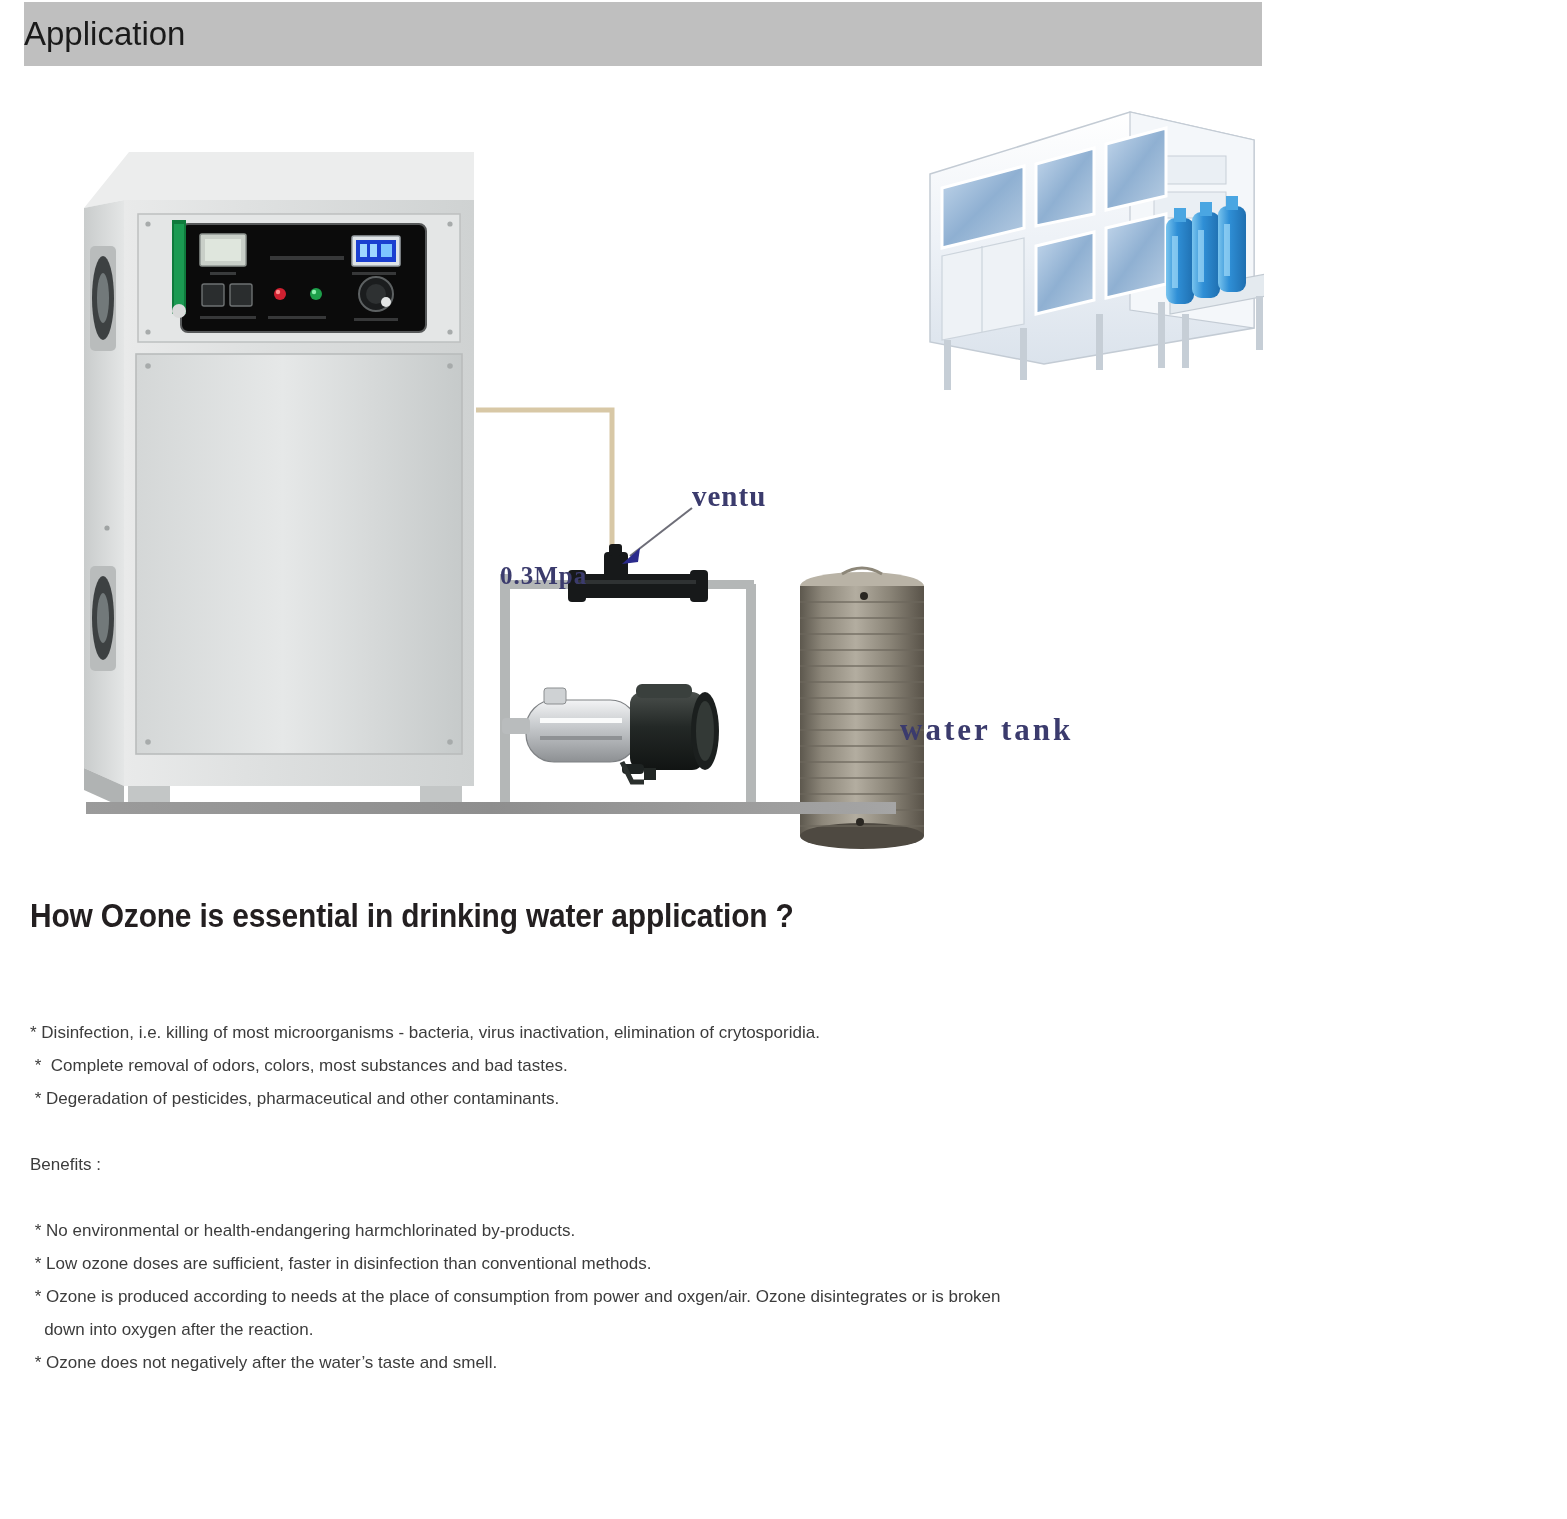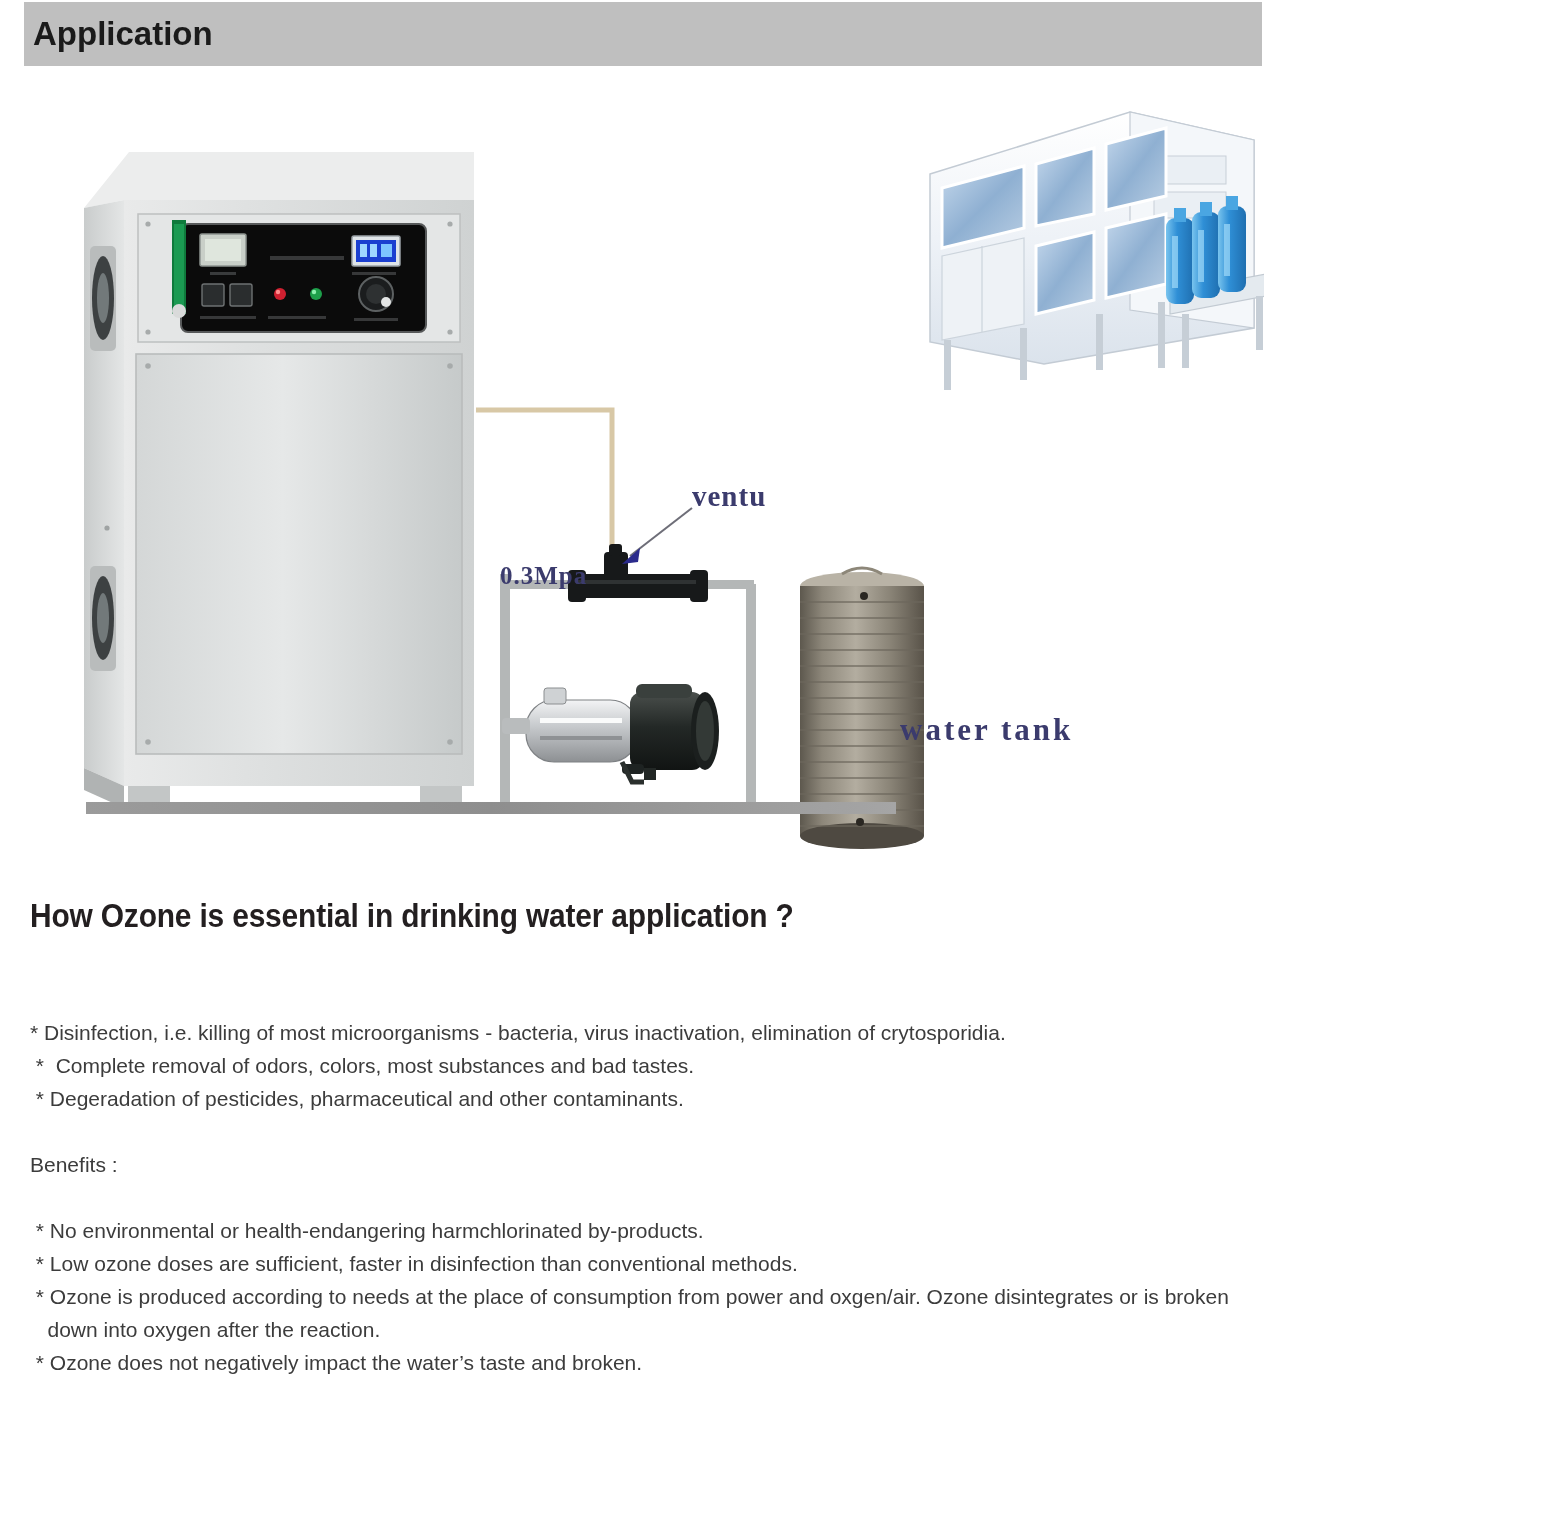--- a/index.html
+++ b/index.html
@@ -24,23 +24,22 @@
     width: 1238px;
     height: 64px;
     background: #bfbfbf;
     display: flex;
     align-items: center;
   }
   #header-title {
     font-size: 33px;
     color: #1a1a1a;
     font-family: "Liberation Sans", sans-serif;
-    font-weight: 700;
+    font-weight: 400;
     letter-spacing: 0px;
-    padding-left: 9px;
     line-height: 1;
     margin-top: -2px;
   }
 
   
   #illustration {
     position: absolute;
     left: 24px;
     top: 96px;
     width: 1240px;
@@ -64,21 +63,21 @@
     white-space: nowrap;
     letter-spacing: -0.2px;
   }
 
   
   #body-copy {
     position: absolute;
     left: 30px;
     top: 1016px;
     width: 1300px;
-    font-size: 21px;
+    font-size: 17px;
     color: #3c3c3c;
     font-family: "Liberation Sans", sans-serif;
     line-height: 33px;
   }
   #body-copy .para-line { white-space: pre; }
   #body-copy .gap-line  { height: 33px; }
   #body-copy .wrap-line { white-space: pre-wrap; }
 </style>
 </head>
 <body>
@@ -341,14 +340,14 @@
   <div class="para-line">* Disinfection, i.e. killing of most microorganisms - bacteria, virus inactivation, elimination of crytosporidia.</div>
   <div class="para-line"> *  Complete removal of odors, colors, most substances and bad tastes.</div>
   <div class="para-line"> * Degeradation of pesticides, pharmaceutical and other contaminants.</div>
   <div class="gap-line"></div>
   <div class="para-line">Benefits :</div>
   <div class="gap-line"></div>
   <div class="para-line"> * No environmental or health-endangering harmchlorinated by-products.</div>
   <div class="para-line"> * Low ozone doses are sufficient, faster in disinfection than conventional methods.</div>
   <div class="wrap-line"> * Ozone is produced according to needs at the place of consumption from power and oxgen/air. Ozone disintegrates or is broken</div>
   <div class="para-line">   down into oxygen after the reaction.</div>
-  <div class="para-line"> * Ozone does not negatively impact the water’s taste and broken.</div>
+  <div class="para-line"> * Ozone does not negatively after the water’s taste and smell.</div>
 </div>
 
 </body></html>

